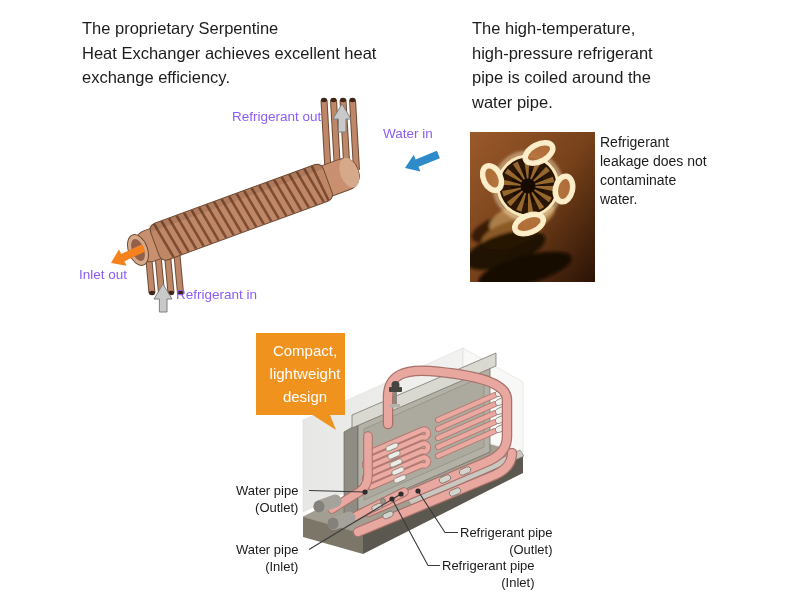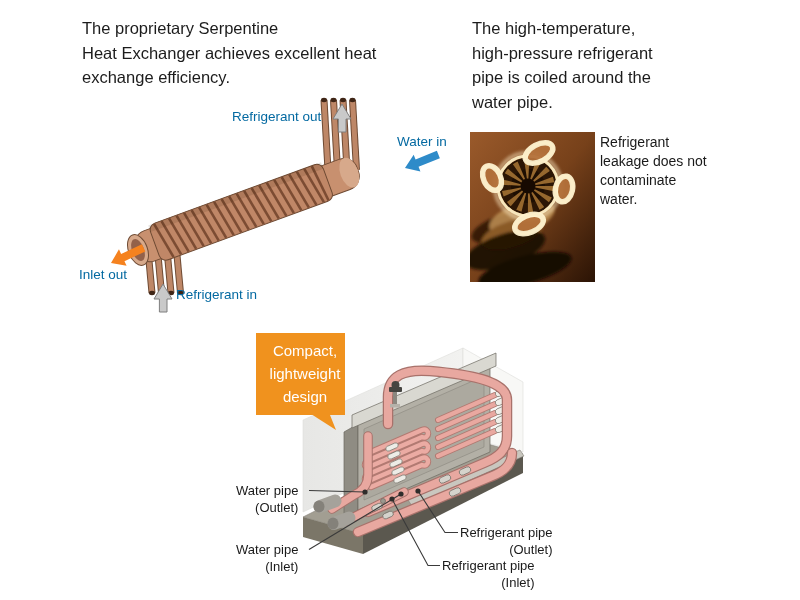--- a/index.html
+++ b/index.html
@@ -1,21 +1,21 @@
 <!DOCTYPE html>
 <html><head>
 <meta charset="utf-8">
 <style>
   html,body{margin:0;padding:0;background:#fff;}
   #page{position:relative;width:800px;height:600px;background:#ffffff;overflow:hidden;
         font-family:"Liberation Sans", sans-serif;color:#1a1a1a;}
   .abs{position:absolute;}
   .pre{white-space:pre-line;}
   .heading{font-size:16.5px;line-height:24.5px;color:#1c1c1c;}
-  .small-label{font-size:13.5px;line-height:16px;color:#0369a1;}
+  .small-label{font-size:13.5px;line-height:16px;color:#8b5cf6;}
   .tiny-label{font-size:13px;line-height:17px;color:#1a1a1a;text-align:right;}
   .note{font-size:14px;line-height:19px;color:#1a1a1a;}
   #callout{left:256px;top:333px;width:80px;padding:6px 0 7px 9px;background:#F0921E;
            color:#ffffff;font-size:15px;line-height:23px;text-align:center;}
   #photo{left:470px;top:132px;width:125px;height:150px;overflow:hidden;}
 </style>
 </head>
 <body>
 
 <div id="page">
@@ -105,21 +105,21 @@
       <ellipse cx="0" cy="0" rx="6" ry="11.5" fill="#93614A"></ellipse>
     </g>
 
     <path id="upArrow" d="M282,14 L291,29 L286,29 L286,42 L278.4,42 L278.4,29 L273,29 Z" fill="#C9C9C9" stroke="#7F7F7F" stroke-width="1" stroke-linejoin="round"></path>
     <use href="#upArrow" transform="translate(-179,180)"></use>
     <path d="M0,0 L13,-9 L13,-4 L36,-4 L36,4 L13,4 L13,9 Z" transform="translate(345,78) rotate(-22)" fill="#2E8BC9"></path>
     <path d="M0,0 L13,-9 L13,-4 L36,-4 L36,4 L13,4 L13,9 Z" transform="translate(51,173) rotate(-25)" fill="#F5821F"></path>
   </svg>
 
   <div class="abs small-label" style="left:232px;top:109px;">Refrigerant out</div>
-  <div class="abs small-label" style="left:397px;top:126px;margin-top:8px;">Water in</div>
+  <div class="abs small-label" style="left:383px;top:126px;">Water in</div>
   <div class="abs small-label" style="left:79px;top:267px;">Inlet out</div>
   <div class="abs small-label" style="left:176px;top:287px;">Refrigerant in</div>
 
   <div id="photo" class="abs">
     <svg width="125" height="150" viewBox="0 0 125 150">
       <defs>
         <linearGradient id="phbg" x1="0" y1="0" x2="1" y2="1">
           <stop offset="0" stop-color="#9a5a2b"></stop>
             <stop offset="0.5" stop-color="#77411a"></stop>
           <stop offset="1" stop-color="#2a1305"></stop>

